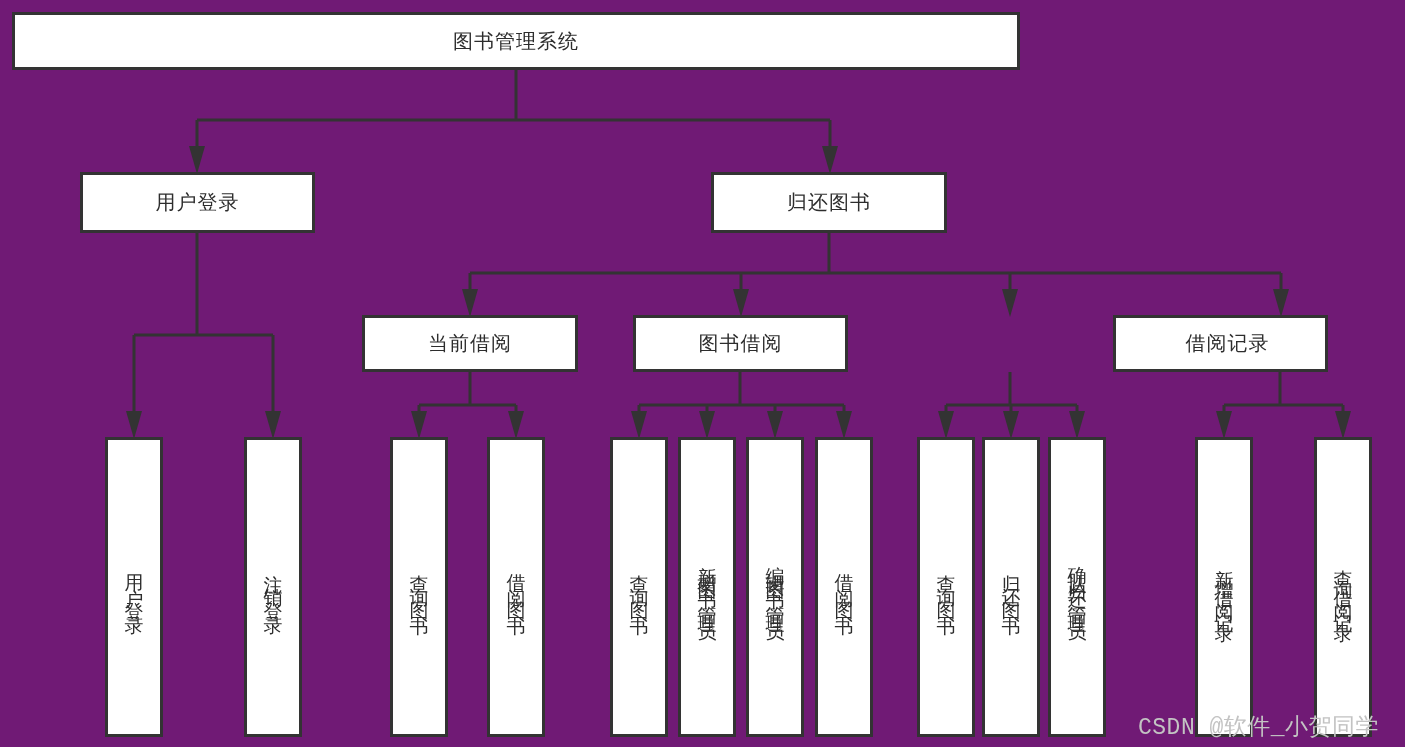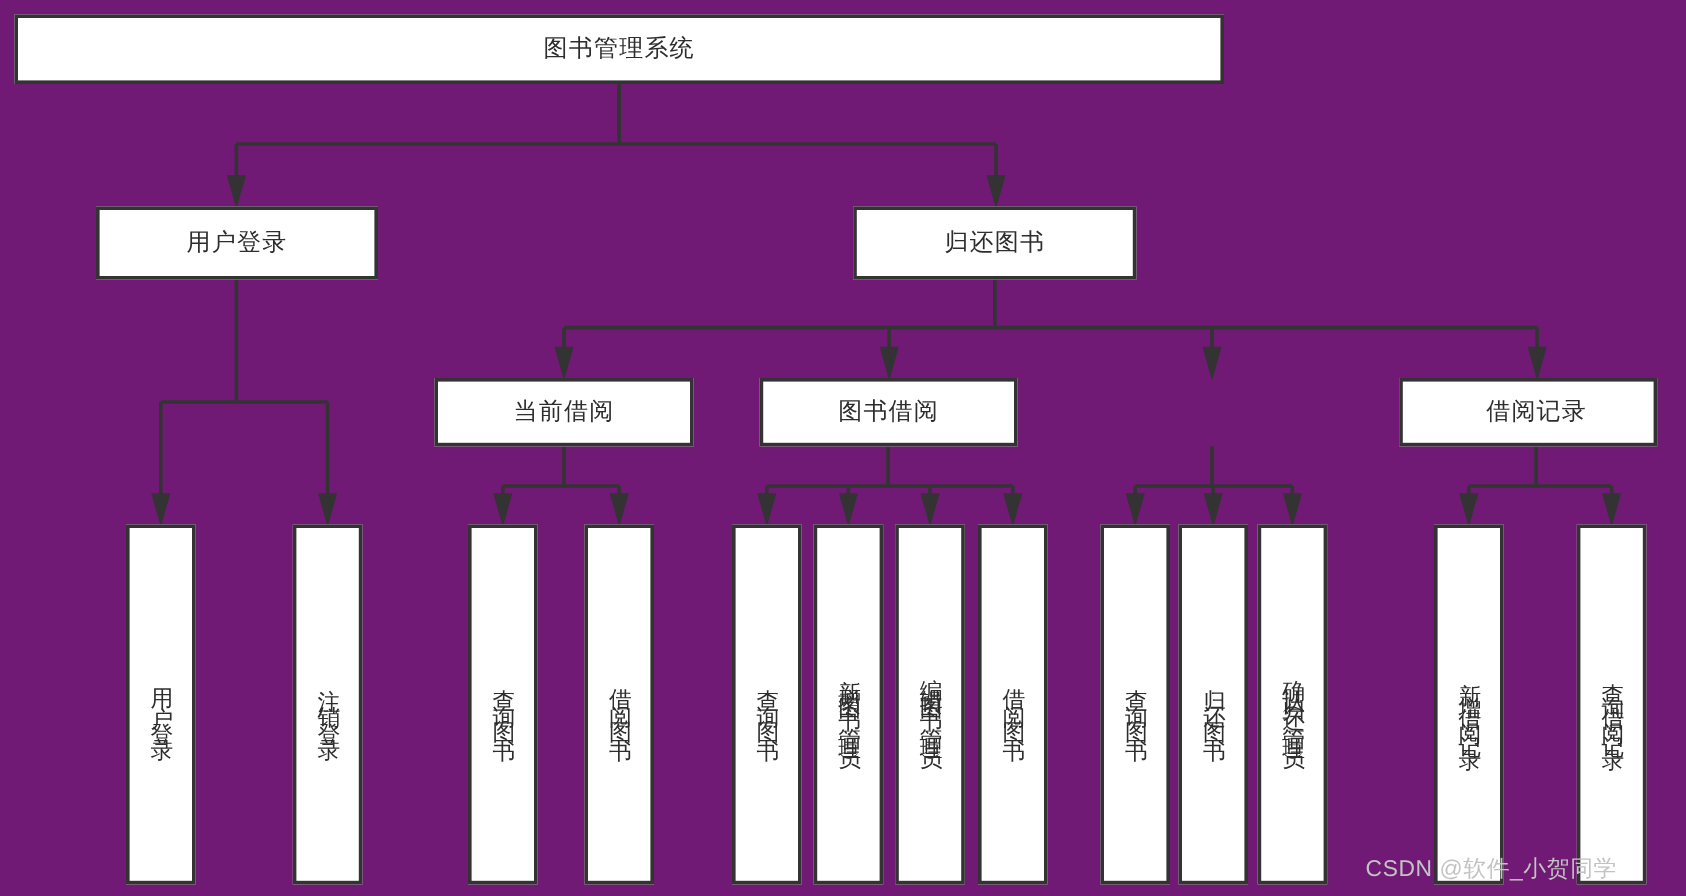--- a/index.html
+++ b/index.html
@@ -19,31 +19,31 @@
     font-size:20px;letter-spacing:1px;white-space:nowrap;
   }
   .h-node{overflow:hidden;}
   .root{left:12px;top:12px;width:1008px;height:58px;line-height:52px;}
   .lvl1-a{left:80px;top:172px;width:235px;height:61px;line-height:55px;}
   .lvl1-b{left:711px;top:172px;width:236px;height:61px;line-height:55px;}
   .lvl2{top:315px;width:215px;height:57px;line-height:51px;}
   .lvl2-a{left:362px;width:216px;}
   .lvl2-b{left:633px;}
   .lvl2-c{left:903px;}
-  .lvl2-d{left:1166px;padding-left:14px;}
+  .lvl2-d{left:1113px;padding-left:14px;}
   .leaf{
     top:437px;width:58px;height:300px;line-height:52px;
     writing-mode:vertical-rl;text-orientation:mixed;
     font-size:19px;letter-spacing:14px;
   }
   .leaf.mid{letter-spacing:11px;}
   .leaf.long{letter-spacing:8px;}
   .watermark{
     position:absolute;left:1138px;top:711px;z-index:3;
-    font-size:19px;color:var(--wm-color);letter-spacing:0.5px;white-space:nowrap;
+    font-size:23px;color:var(--wm-color);letter-spacing:0.5px;white-space:nowrap;font-family:Liberation Mono, monospace;
   }
 </style>
 </head>
 <body>
 
 <div class="stage">
 
   <svg id="connectors" class="connector-layer" width="1405" height="747">
     <g stroke="var(--line-color)" stroke-width="3" fill="none">
 

